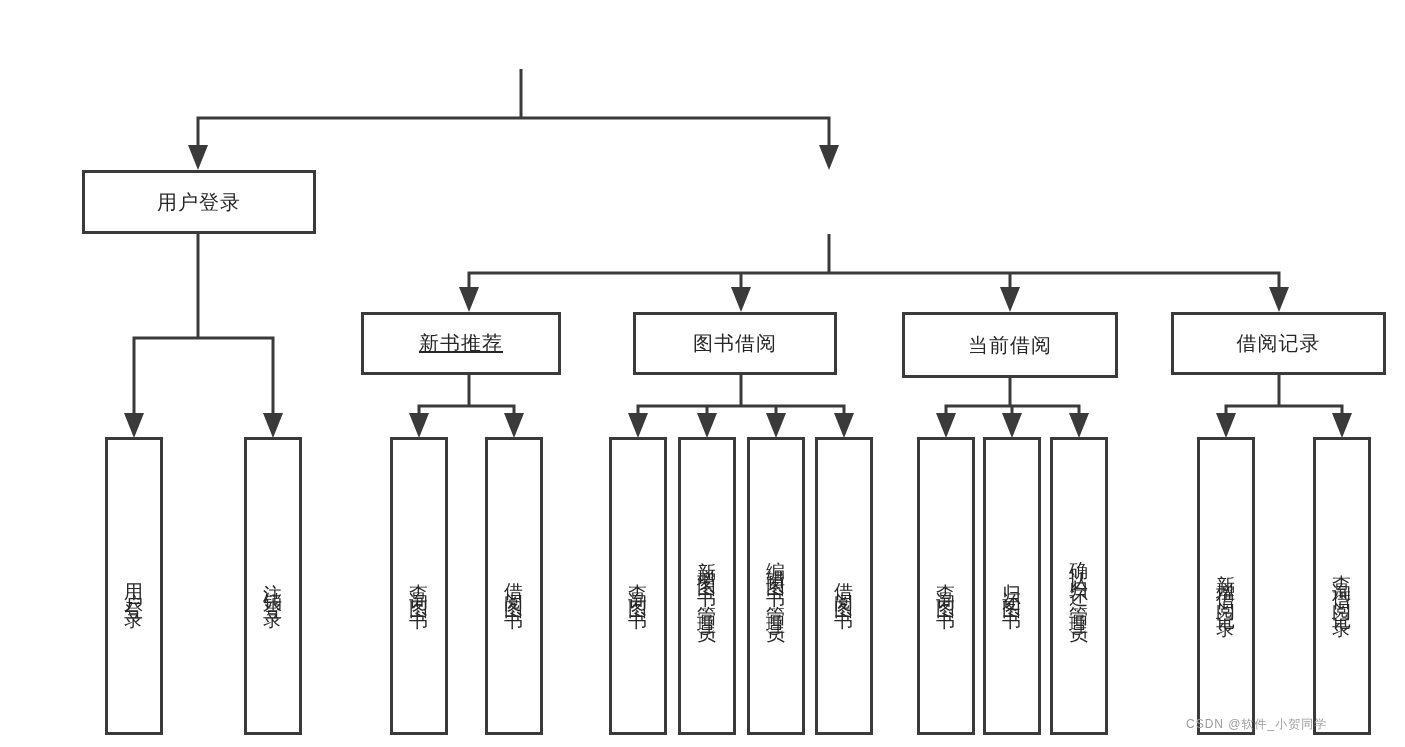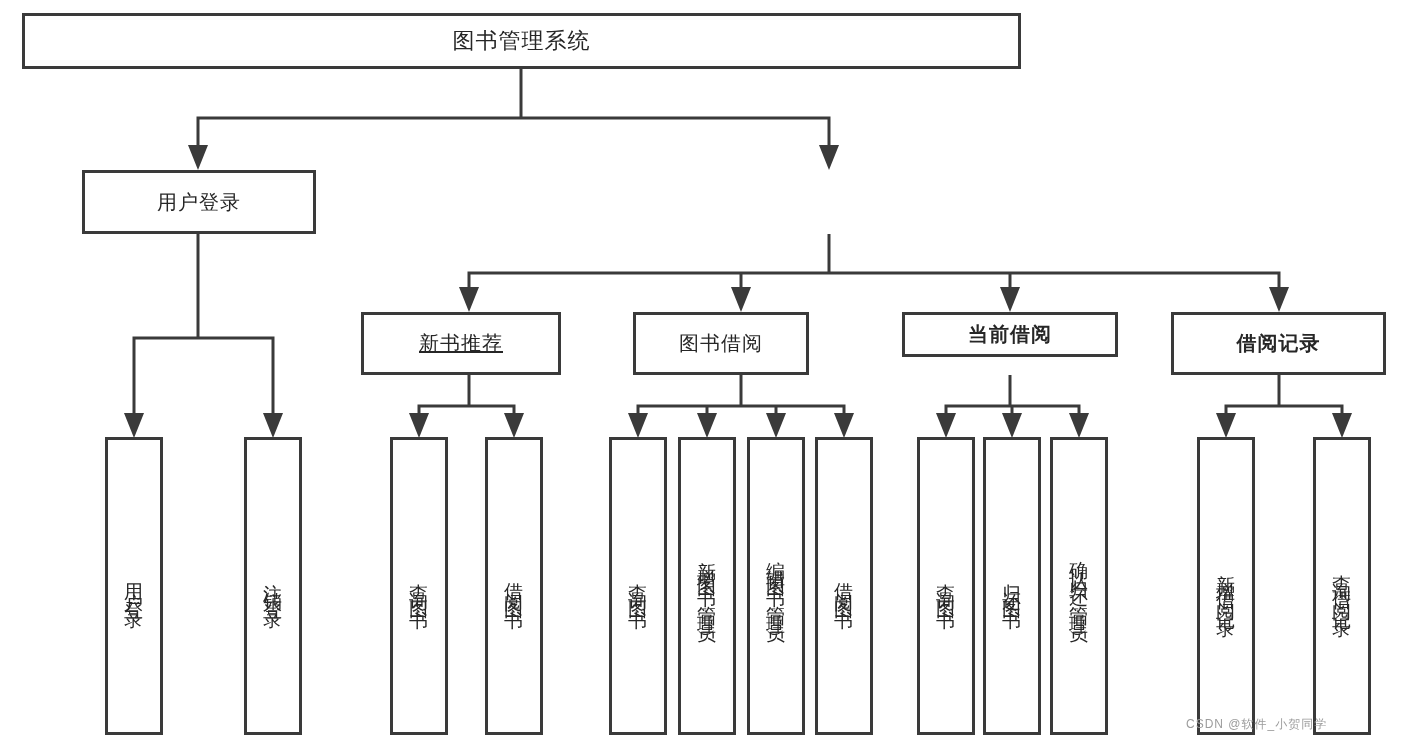--- a/index.html
+++ b/index.html
@@ -110,38 +110,35 @@
       <polygon points="766,413 786,413 776,438"></polygon>
       <polygon points="834,413 854,413 844,438"></polygon>
       <polygon points="936,413 956,413 946,438"></polygon>
       <polygon points="1002,413 1022,413 1012,438"></polygon>
       <polygon points="1069,413 1089,413 1079,438"></polygon>
       <polygon points="1216,413 1236,413 1226,438"></polygon>
       <polygon points="1332,413 1352,413 1342,438"></polygon>
     </g>
   </svg>
 
-  <div class="box box-root" style="left:22px; top:13px; width:999px; height:56px;">
-    <span>图书管理系统</span>
-  </div>
 
   <div class="box" style="left:82px; top:170px; width:234px; height:64px;">
     <span>用户登录</span>
   </div>
 
   <div class="box" style="left:361px; top:312px; width:200px; height:63px;text-decoration:underline;">
     <span>新书推荐</span>
   </div>
-  <div class="box" style="left:633px; top:312px; width:176px; height:63px;">
+  <div class="box" style="left:633px; top:312px; width:204px; height:63px;">
     <span>图书借阅</span>
   </div>
-  <div class="box" style="left:902px; top:312px; width:216px; height:45px;font-weight:bold;">
+  <div class="box" style="left:902px; top:312px; width:216px; height:66px;">
     <span>当前借阅</span>
   </div>
-  <div class="box" style="left:1171px; top:312px; width:215px; height:63px;font-weight:bold;">
+  <div class="box" style="left:1171px; top:312px; width:215px; height:63px;">
     <span>借阅记录</span>
   </div>
 
   <div class="box leaf" style="left:105px; top:437px; width:58px; height:298px;">
     <span>用户登录</span>
   </div>
   <div class="box leaf" style="left:244px; top:437px; width:58px; height:298px;">
     <span>注销登录</span>
   </div>
 

